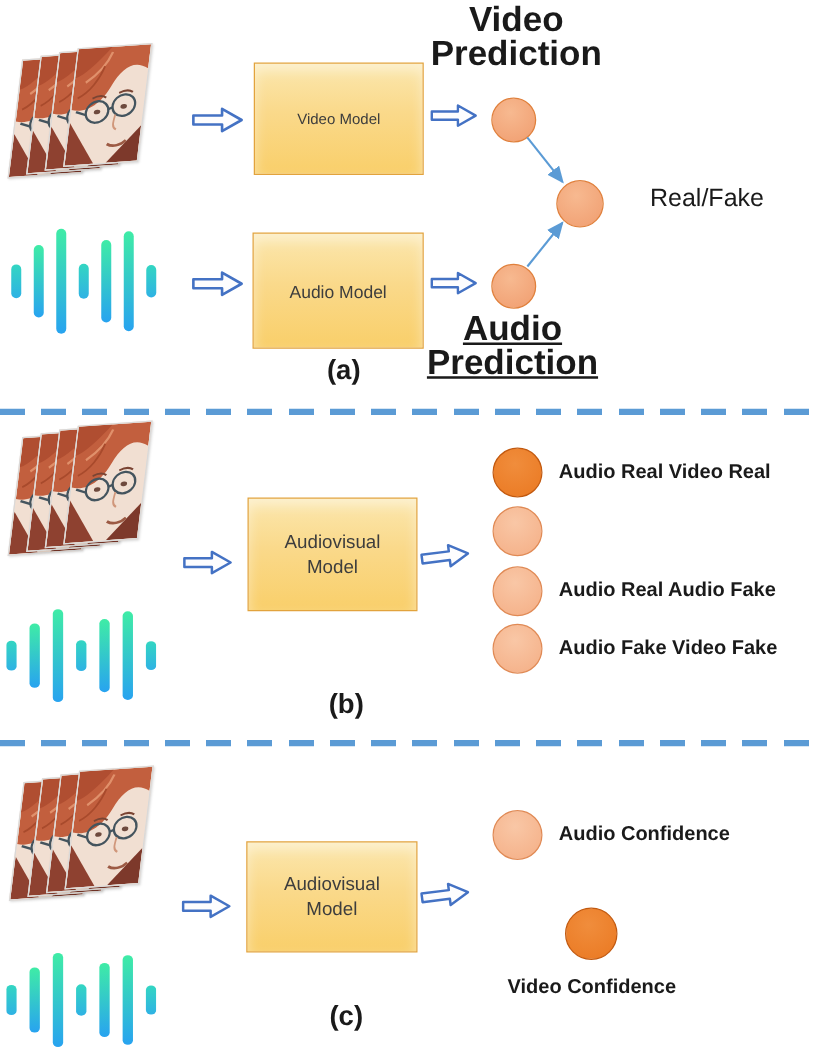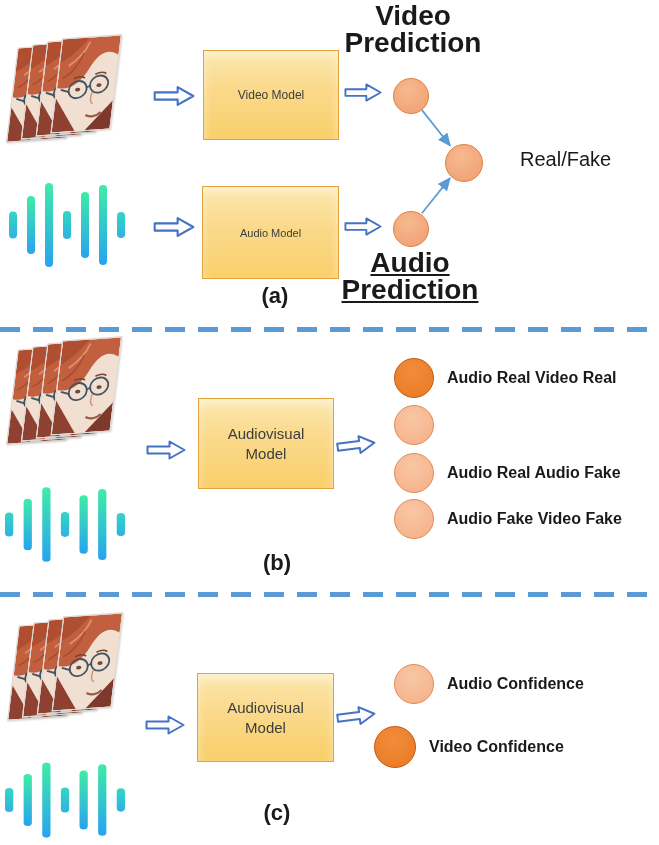--- a/index.html
+++ b/index.html
@@ -133,21 +133,21 @@
     <svg class="abs" style="left:153px;top:215px" width="42" height="24" viewBox="0 0 40 23">
         <use href="#block-arrow-art"></use>
       </svg>
     <svg class="abs" style="left:344px;top:215px" width="38" height="23" viewBox="0 0 40 23">
         <use href="#block-arrow-art"></use>
       </svg>
 
     <div class="model-box" style="left:203px;top:50px;width:134px;height:88px;font-size:12px;">
       <span class="bl">Video Model</span>
     </div>
-    <div class="model-box" style="left:202px;top:186px;width:135px;height:91px;font-size:11px;">
+    <div class="model-box" style="left:202px;top:186px;width:135px;height:91px;font-size:14px;">
       <span class="bl">Audio Model</span>
     </div>
 
     <div class="node node-a" style="left:393px;top:78px;width:34px;height:34px;"></div>
     <div class="node node-a" style="left:393px;top:211px;width:34px;height:34px;"></div>
     <div class="node node-a" style="left:445px;top:144px;width:36px;height:36px;"></div>
 
     <svg class="abs" style="left:390px;top:82px" width="85" height="160" viewBox="0 0 85 160">
       <line x1="31.8" y1="27.9" x2="60" y2="63.5" stroke="#5b9bd5" stroke-width="1.7" marker-end="url(#mArrow)"></line>
       <line x1="31.9" y1="131.2" x2="59.8" y2="96.4" stroke="#5b9bd5" stroke-width="1.7" marker-end="url(#mArrow)"></line>
@@ -263,25 +263,25 @@
         <use href="#block-arrow-art"></use>
       </svg>
 
     <div class="model-box" style="left:197px;top:673px;width:135px;height:87px;font-size:15px;">
       <span class="bl">
         <span style="display:block">Audiovisual</span>
         <span style="display:block">Model</span>
       </span>
     </div>
 
-    <div class="out-row" style="left:394px;top:664px;justify-content:center;">
+    <div class="out-row" style="left:394px;top:648px;justify-content:center;">
       <div class="out-dot light"></div>
       <span class="lbl">Audio Confidence</span>
     </div>
-    <div class="out-row" style="left:374px;top:726px;">
+    <div class="out-row" style="left:406px;top:726px;flex-direction:column;">
       <div class="out-dot dark" style="width:40px;height:40px;"></div>
       <span class="lbl">Video Confidence</span>
     </div>
 
     <div class="caption" style="left:229px;top:800px;">(c)</div>
   </div>
 
 </div>
 
 </body></html>

